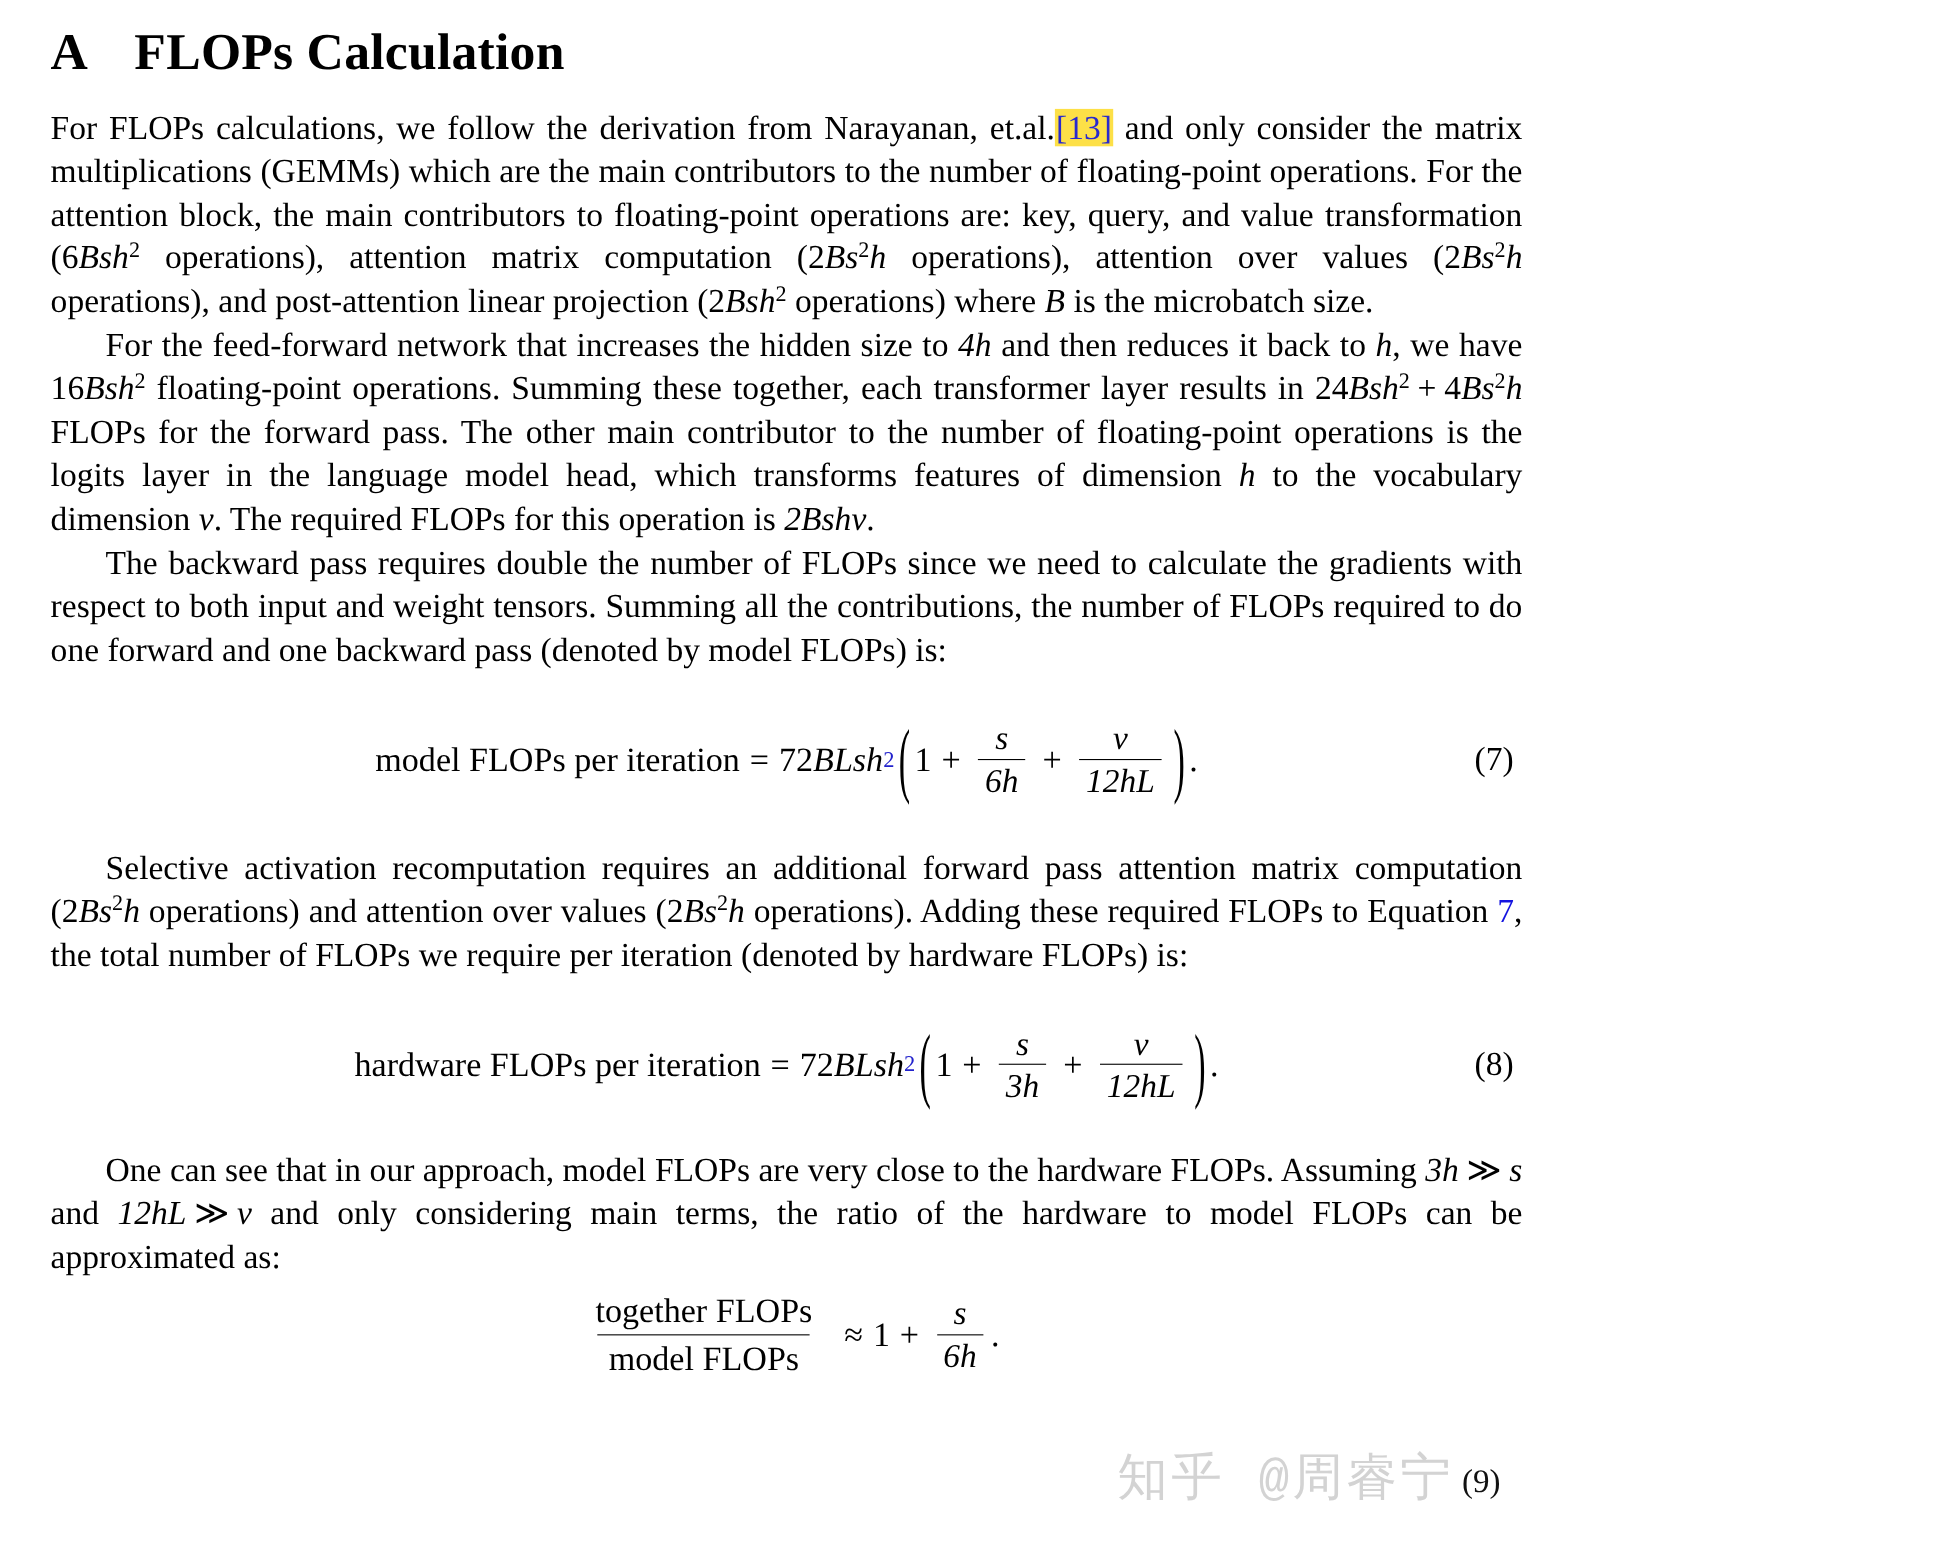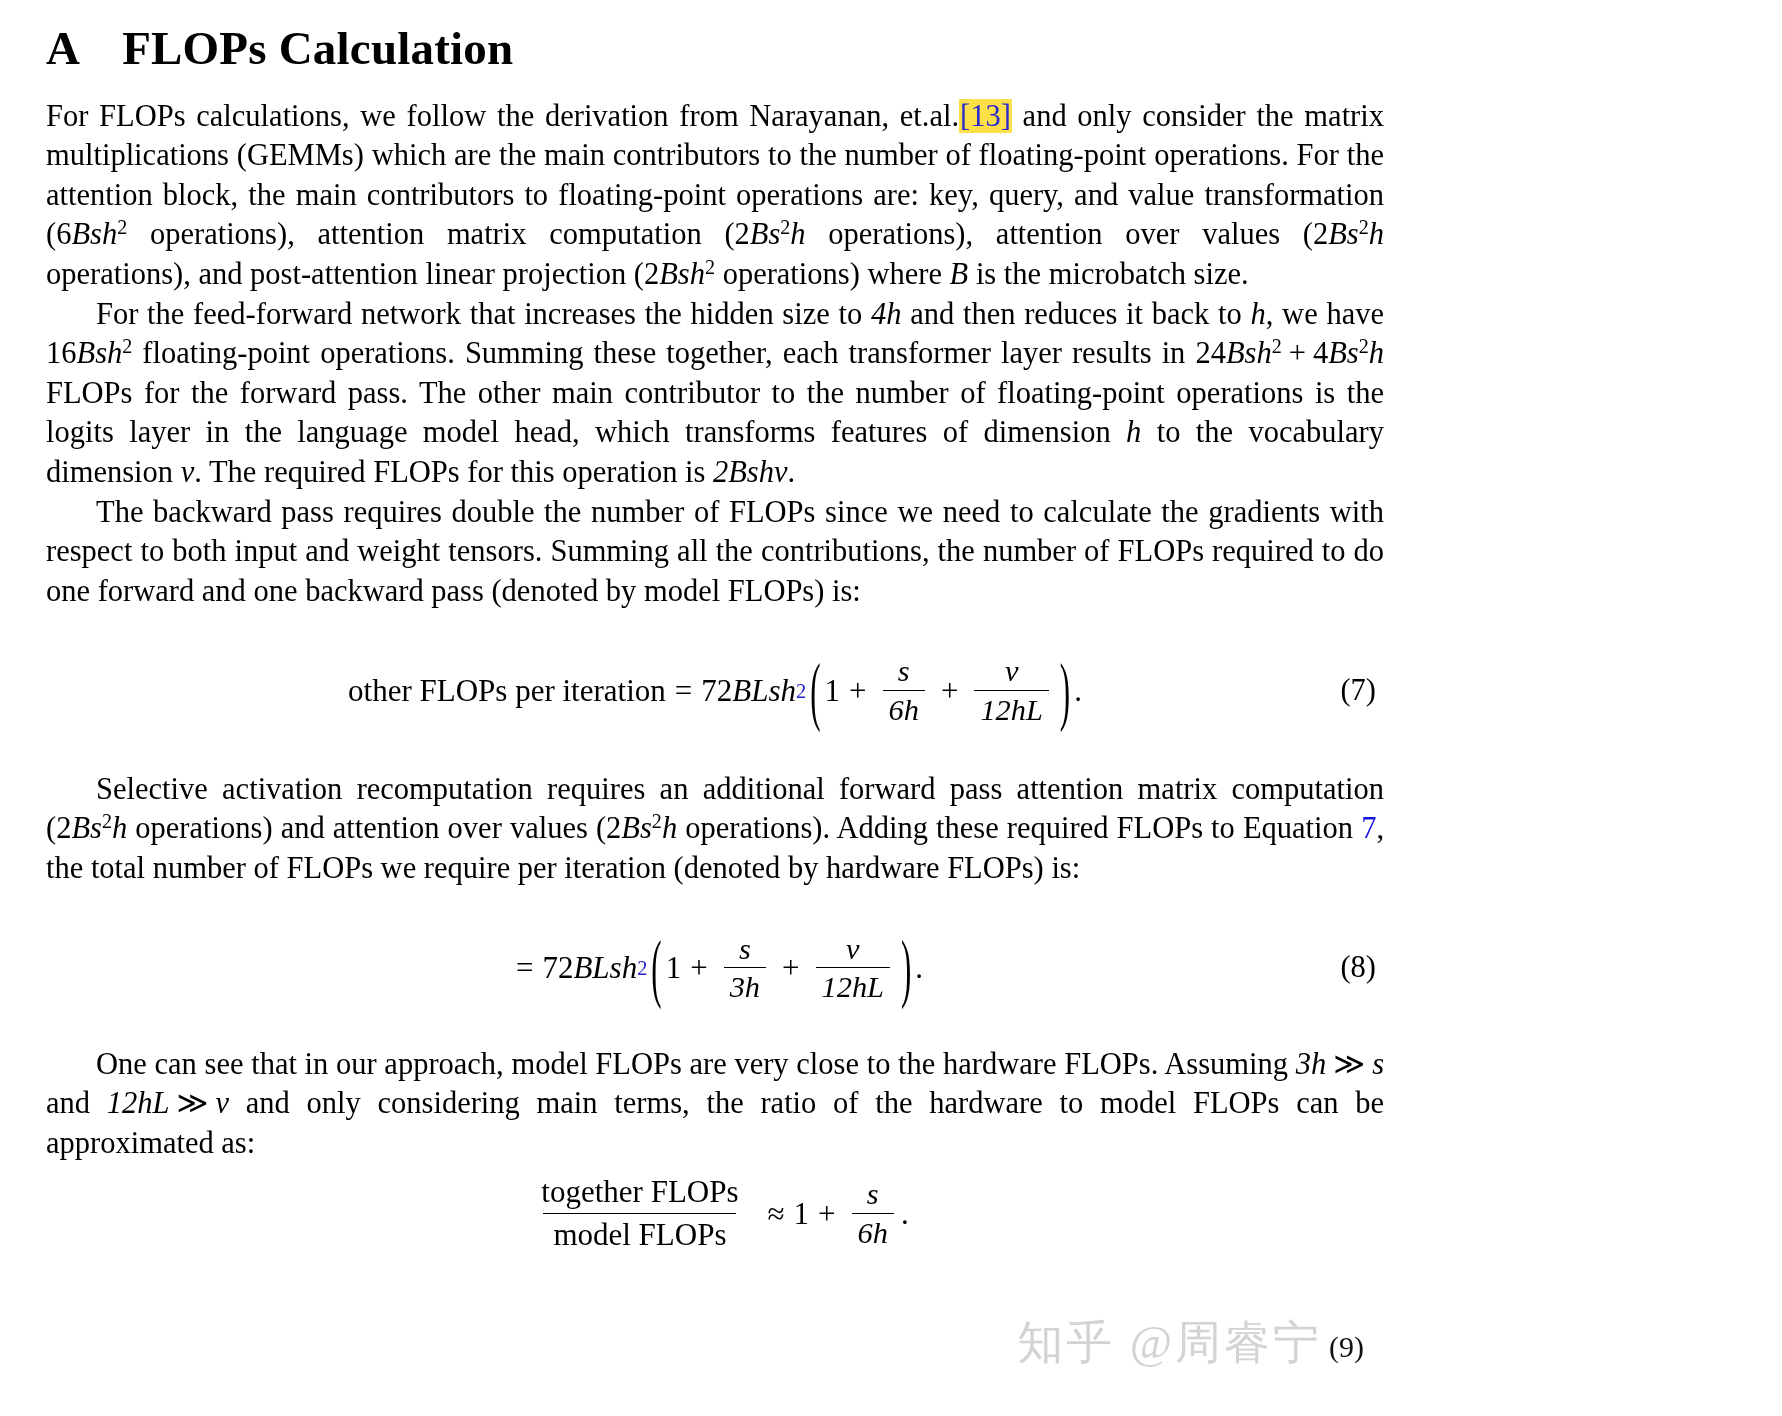--- a/index.html
+++ b/index.html
@@ -120,21 +120,21 @@
     transform-origin: center center;
     margin: 0 4px;
     font-family: "Liberation Serif", "DejaVu Serif", serif;
   }
 
   
   .watermark {
     position: absolute;
     right: 108px;
     bottom: 42px;
-    font-family: Liberation Serif, serif;
+    font-family: Liberation Mono, monospace;
     font-size: 46px;
     color: #d3d3d3;
     letter-spacing: 3px;
     white-space: nowrap;
     pointer-events: none;
     user-select: none;
   }
   .page-num-bottom {
     position: absolute;
     right: 66px;
@@ -151,21 +151,21 @@
   <h1 class="section-head"><span class="sec-num">A</span><span>FLOPs Calculation</span></h1>
 
   <p class="para first"><span>For FLOPs calculations, we follow the derivation from Narayanan, et.al.</span><span class="cite">[13]</span><span> and only consider the matrix multiplications (GEMMs) which are the main contributors to the number of floating-point operations. For the attention block, the main contributors to floating-point operations are: key, query, and value transformation (</span><span class="mi mn">6</span><span class="mi">Bsh</span><sup class="sup">2</sup><span> operations), attention matrix computation (</span><span class="mi mn">2</span><span class="mi">Bs</span><sup class="sup">2</sup><span class="mi">h</span><span> operations), attention over values (</span><span class="mi mn">2</span><span class="mi">Bs</span><sup class="sup">2</sup><span class="mi">h</span><span> operations), and post-attention linear projection (</span><span class="mi mn">2</span><span class="mi">Bsh</span><sup class="sup">2</sup><span> operations) where </span><span class="mi">B</span><span> is the microbatch size.</span></p>
 
   <p class="para indent"><span>For the feed-forward network that increases the hidden size to </span><span class="mi">4h</span><span> and then reduces it back to </span><span class="mi">h</span><span>, we have </span><span class="mi mn">16</span><span class="mi">Bsh</span><sup class="sup">2</sup><span> floating-point operations. Summing these together, each transformer layer results in </span><span class="mi mn">24</span><span class="mi">Bsh</span><sup class="sup">2</sup><span class="op tight">+</span><span class="mi mn">4</span><span class="mi">Bs</span><sup class="sup">2</sup><span class="mi">h</span><span> FLOPs for the forward pass. The other main contributor to the number of floating-point operations is the logits layer in the language model head, which transforms features of dimension </span><span class="mi">h</span><span> to the vocabulary dimension </span><span class="mi">v</span><span>. The required FLOPs for this operation is </span><span class="mi">2Bshv</span><span>.</span></p>
 
   <p class="para indent">The backward pass requires double the number of FLOPs since we need to calculate the gradients with respect to both input and weight tensors. Summing all the contributions, the number of FLOPs required to do one forward and one backward pass (denoted by model FLOPs) is:</p>
 
   <div class="eq-block" style="margin-top:44px; margin-bottom:44px;">
     <span class="eq-body">
-      <span>other FLOPs per iteration</span>
+      <span>model FLOPs per iteration</span>
       <span class="op">=</span>
       <span class="mi mn">72</span>
         <span class="mi">BLsh</span>
         <sup class="sup link">2</sup>
       <span class="paren">(</span>
       <span class="mi mn">1</span>
       <span class="op">+</span>
       <span class="frac">
         <span class="num mi">s</span>
         <span class="den mi">6h</span>
@@ -178,20 +178,21 @@
       <span class="paren">)</span>
       <span>.</span>
     </span>
     <span class="eq-tag">(7)</span>
   </div>
 
   <p class="para indent"><span>Selective activation recomputation requires an additional forward pass attention matrix computation (</span><span class="mi mn">2</span><span class="mi">Bs</span><sup class="sup">2</sup><span class="mi">h</span><span> operations) and attention over values (</span><span class="mi mn">2</span><span class="mi">Bs</span><sup class="sup">2</sup><span class="mi">h</span><span> operations). Adding these required FLOPs to Equation </span><span class="xref">7</span><span>, the total number of FLOPs we require per iteration (denoted by hardware FLOPs) is:</span></p>
 
   <div class="eq-block" style="margin-top:44px; margin-bottom:42px;">
     <span class="eq-body">
+      <span>hardware FLOPs per iteration</span>
       <span class="op">=</span>
       <span class="mi mn">72</span>
         <span class="mi">BLsh</span>
         <sup class="sup link">2</sup>
       <span class="paren">(</span>
       <span class="mi mn">1</span>
       <span class="op">+</span>
       <span class="frac">
         <span class="num mi">s</span>
         <span class="den mi">3h</span>

